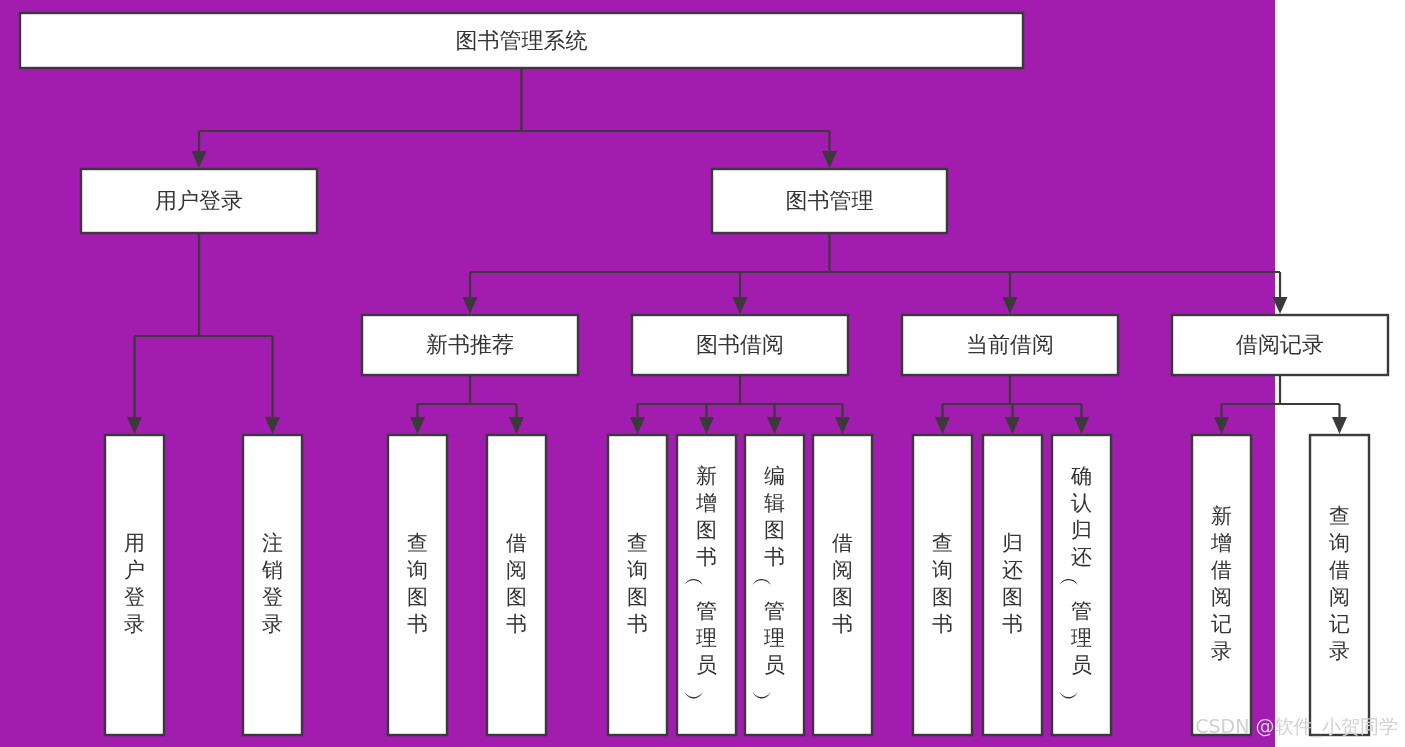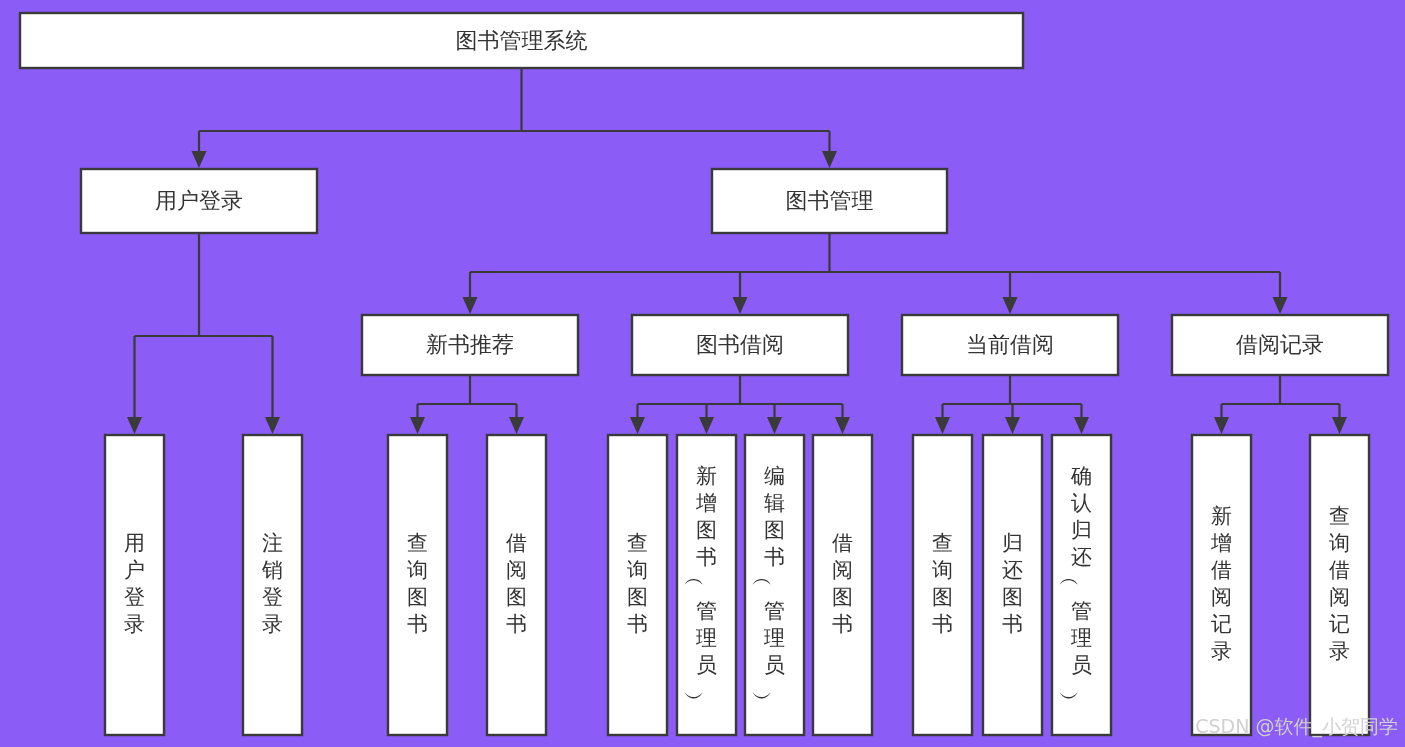--- a/index.html
+++ b/index.html
@@ -9,23 +9,23 @@
     background: #ffffff;
   }
   body {
     width: 1405px;
     height: 747px;
     font-family: "DejaVu Sans", "Liberation Sans", sans-serif;
     overflow: hidden;
   }
   #diagram-root {
     position: relative;
-    width: 1405px;
+    width: 1275px;
     height: 747px;
-    background: #8b5cf6;
+    background: #a21caf;
   }
   svg.diagram-canvas {
     position: absolute;
     left: 0;
     top: 0;
     width: 1405px;
     height: 747px;
     display: block;
   }
   .node-box {

